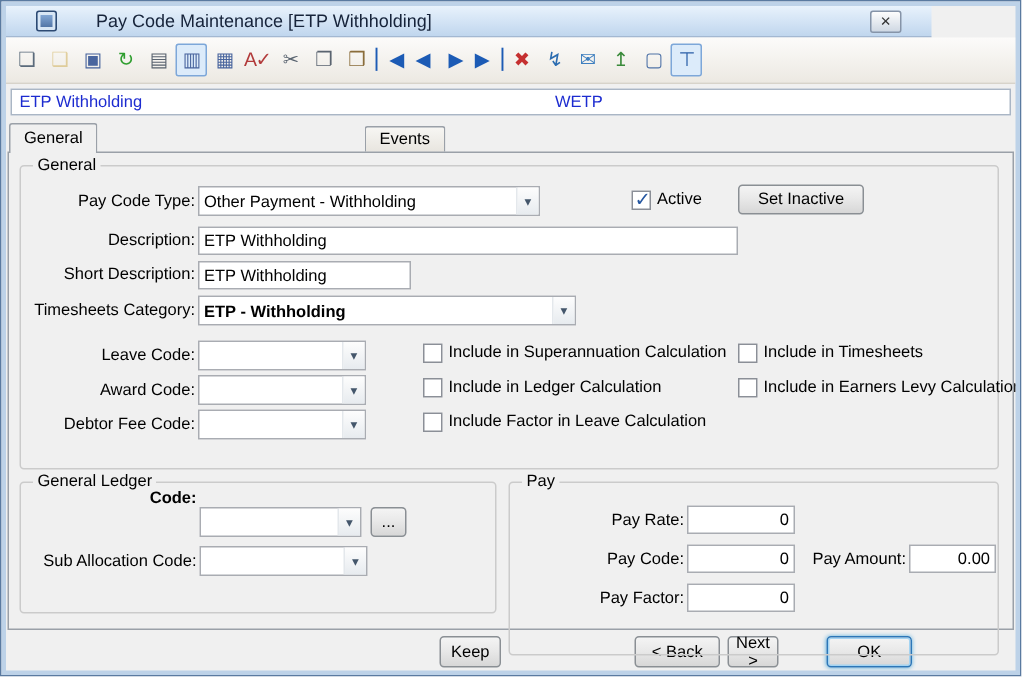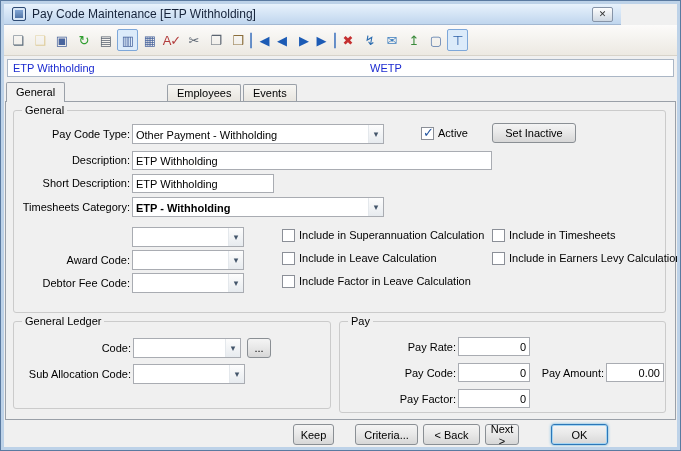--- a/index.html
+++ b/index.html
@@ -2,21 +2,21 @@
 <html><head>
 <meta charset="utf-8">
 <style>
   * { margin:0; padding:0; box-sizing:border-box; font-family:"Liberation Sans","DejaVu Sans",sans-serif; }
   html,body { width:681px; height:451px; background:#ffffff; overflow:hidden; }
   .window { position:relative; width:679px; height:449px; margin:1px; border:3px solid #bdd2e8;
             box-shadow:0 0 0 1px #5a7aa0; background:#f0f0f0; overflow:hidden; }
 
   
   .titlebar { position:absolute; left:0; top:0; width:617px; height:21px; display:flex; align-items:center;
-              padding:0 8px; background:linear-gradient(#e8f2fc,#c0d6ee); border-bottom:1px solid #a3b8d2; }
+              padding:0 20px; background:linear-gradient(#e8f2fc,#c0d6ee); border-bottom:1px solid #a3b8d2;gap:20px; }
   .app-icon { width:14px; height:14px; border:1px solid #2d4a73; border-radius:2px;
               background:linear-gradient(#8fb3e0,#46699b); box-shadow:inset 0 0 0 2px #d8e6f5; }
   .title-text { font-size:12px; color:#16233a; margin-left:6px; white-space:nowrap; }
   .close-btn { margin-left:auto; width:21px; height:15px; display:flex; align-items:center; justify-content:center;
                background:linear-gradient(#fdfdfd,#cfd8e3); border:1px solid #8694a8; border-radius:2px;
                font-size:9px; color:#333; cursor:default; }
 
   
   .toolbar { position:absolute; left:0; top:21px; width:673px; height:31px; display:flex; align-items:center;
              gap:1px; padding:0 3px; background:linear-gradient(#fcfbfa,#ece9e2); border-bottom:1px solid #d7d3ca; }
@@ -99,106 +99,105 @@
       <span class="tbi" style="color: rgb(85, 119, 170);">▢</span>
       <span class="tbi pressed" style="color: rgb(43, 95, 168);">⊤</span>
     </div>
 
   <div class="recbar">
     <span class="rec-name">ETP Withholding</span>
     <span class="rec-code">WETP</span>
   </div>
 
   <div class="tab active" style="left:2px;">General</div>
-  <div class="tab" style="left:163px;">Employees</div>
   <div class="tab" style="left:239px;">Events</div>
 
   <div class="panel">
 
     <div class="groupbox" style="left:7px;top:8px;width:653px;height:203px;">
       <span class="gb-title">General</span>
     </div>
 
     <span class="lbl" style="left:14px;top:26px;width:110px;">Pay Code Type:</span>
-    <div class="combo" style="left:126px;top:22px;width:252px;">
+    <div class="combo" style="left:126px;top:22px;width:228px;">
       <span class="combo-val">Other Payment - Withholding</span>
       <span class="combo-arrow">▾</span>
     </div>
     <span class="checkbox checked" style="left:415px;top:25px;"></span>
     <span class="cb-lbl" style="left:432px;top:25px;">Active</span>
     <div class="btn small" style="left:486px;top:21px;width:84px;">Set Inactive</div>
 
     <span class="lbl" style="left:14px;top:52px;width:110px;">Description:</span>
     <input class="field" style="left: 126px; top: 49px; width: 360px;" value="ETP Withholding">
 
     <span class="lbl" style="left:14px;top:75px;width:110px;">Short Description:</span>
     <input class="field" style="left: 126px; top: 72px; width: 142px;" value="ETP Withholding">
 
     <span class="lbl" style="left:14px;top:99px;width:110px;">Timesheets Category:</span>
     <div class="combo" style="left:126px;top:95px;width:252px;font-weight:bold;">
       <span class="combo-val">ETP - Withholding</span>
       <span class="combo-arrow">▾</span>
     </div>
 
+    <span class="lbl" style="left:14px;top:129px;width:110px;">Leave Code:</span>
     <div class="combo" style="left:126px;top:125px;width:112px;">
       <span class="combo-val"></span>
       <span class="combo-arrow">▾</span>
     </div>
     <span class="checkbox" style="left:276px;top:127px;"></span>
     <span class="cb-lbl" style="left:293px;top:127px;">Include in Superannuation Calculation</span>
     <span class="checkbox" style="left:486px;top:127px;"></span>
     <span class="cb-lbl" style="left:503px;top:127px;">Include in Timesheets</span>
 
     <span class="lbl" style="left:14px;top:152px;width:110px;">Award Code:</span>
     <div class="combo" style="left:126px;top:148px;width:112px;">
       <span class="combo-val"></span>
       <span class="combo-arrow">▾</span>
     </div>
     <span class="checkbox" style="left:276px;top:150px;"></span>
-    <span class="cb-lbl" style="left:293px;top:150px;">Include in Leave Calculation</span>
+    <span class="cb-lbl" style="left:293px;top:150px;">Include in Ledger Calculation</span>
     <span class="checkbox" style="left:486px;top:150px;"></span>
     <span class="cb-lbl" style="left:503px;top:150px;">Include in Earners Levy Calculation</span>
 
     <span class="lbl" style="left:14px;top:175px;width:110px;">Debtor Fee Code:</span>
     <div class="combo" style="left:126px;top:171px;width:112px;">
       <span class="combo-val"></span>
       <span class="combo-arrow">▾</span>
     </div>
     <span class="checkbox" style="left:276px;top:173px;"></span>
     <span class="cb-lbl" style="left:293px;top:173px;">Include Factor in Leave Calculation</span>
 
     <div class="groupbox" style="left:7px;top:219px;width:318px;height:88px;">
       <span class="gb-title">General Ledger</span>
-      <span class="lbl" style="left:10px;top:20px;width:107px;">Code:</span>
+      <span class="lbl" style="left:10px;top:4px;width:107px;font-weight:bold;">Code:</span>
       <div class="combo" style="left:119px;top:16px;width:108px;">
         <span class="combo-val"></span>
         <span class="combo-arrow">▾</span>
       </div>
       <div class="btn small" style="left:233px;top:16px;width:24px;">...</div>
       <span class="lbl" style="left:10px;top:46px;width:107px;">Sub Allocation Code:</span>
       <div class="combo" style="left:119px;top:42px;width:112px;">
         <span class="combo-val"></span>
         <span class="combo-arrow">▾</span>
       </div>
     </div>
 
-    <div class="groupbox" style="left:333px;top:219px;width:327px;height:92px;">
+    <div class="groupbox" style="left:333px;top:219px;width:327px;height:116px;">
       <span class="gb-title">Pay</span>
       <span class="lbl" style="left:10px;top:19px;width:106px;">Pay Rate:</span>
       <input class="field num" style="left: 118px; top: 15px; width: 72px;" value="0">
       <span class="lbl" style="left:10px;top:45px;width:106px;">Pay Code:</span>
       <input class="field num" style="left: 118px; top: 41px; width: 72px;" value="0">
       <span class="lbl" style="left:196px;top:45px;width:68px;">Pay Amount:</span>
       <input class="field num" style="left: 266px; top: 41px; width: 58px;" value="0.00">
       <span class="lbl" style="left:10px;top:71px;width:106px;">Pay Factor:</span>
       <input class="field num" style="left: 118px; top: 67px; width: 72px;" value="0">
     </div>
 
   </div>
 
   <div class="btn" style="left:289px;top:420px;width:41px;">Keep</div>
-  <div class="btn" style="left:351px;top:420px;width:63px;">Criteria...</div>
   <div class="btn" style="left:419px;top:420px;width:57px;">&lt; Back</div>
   <div class="btn" style="left:481px;top:420px;width:34px;">Next &gt;</div>
   <div class="btn default" style="left:547px;top:420px;width:57px;">OK</div>
   <div class="btn" style="left:610px;top:444px;width:57px;">Exit</div>
 
 </div>
 
 </body></html>

